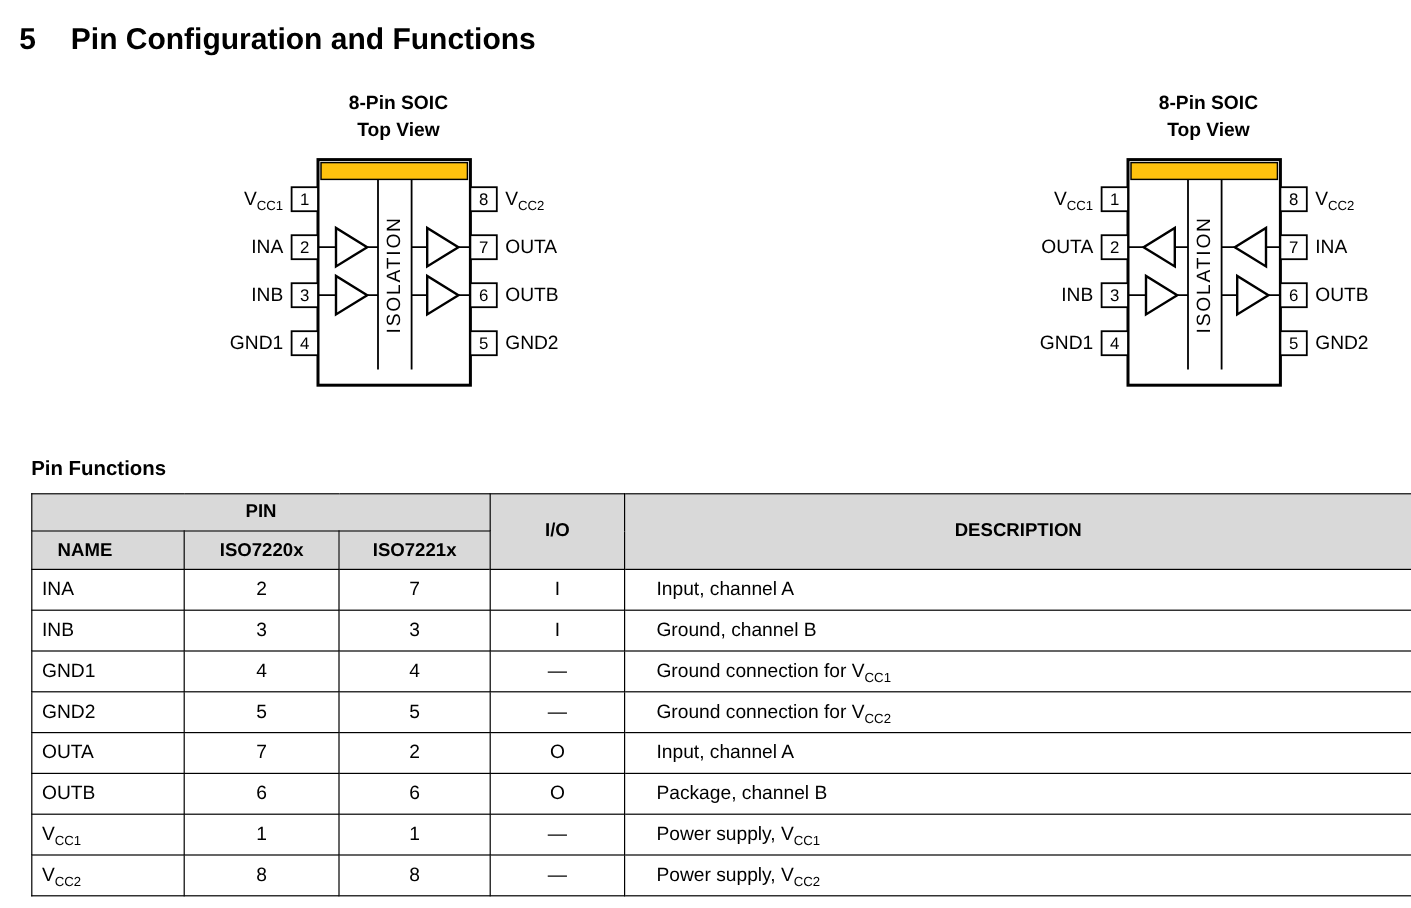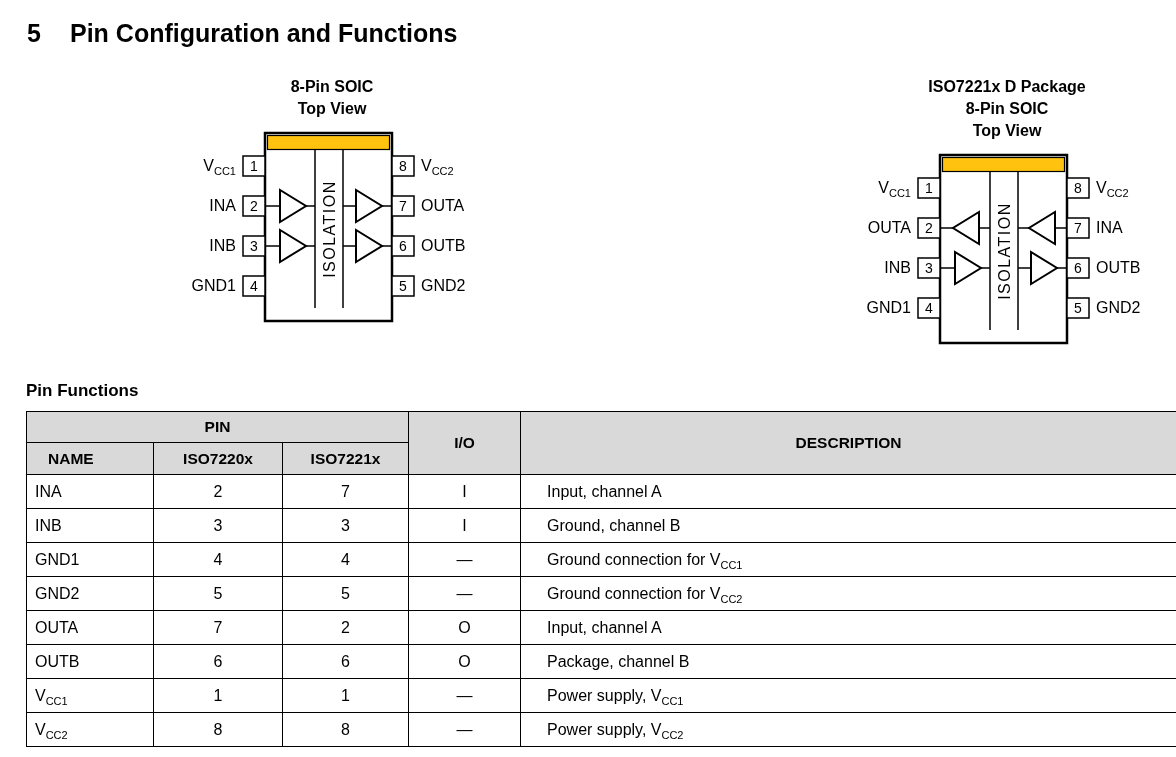--- a/index.html
+++ b/index.html
@@ -7,21 +7,21 @@
     width: 1176px; height: 757px;
     background: #ffffff;
     font-family: "Liberation Sans", sans-serif;
     color: #000;
     position: relative;
     overflow: hidden;
   }
 
   
   .section-heading {
-    position: absolute; left: 27px; top: 2px;
+    position: absolute; left: 16px; top: 2px;
     font-size: 25px; font-weight: bold;
     white-space: pre;
   }
   .section-heading .num { display: inline-block; width: 43px; }
 
   
   .pkg-figure { position: absolute; top: 76px; width: 340px; margin: 0; }
   .pkg-figure.left  { left: 150px; }
   .pkg-figure.right { left: 825px; }
   .pkg-title {
@@ -149,21 +149,20 @@
     <g>
       <rect class="pinbox" x="242" y="146" width="22" height="20"></rect>
       <text class="pin-num" x="253" y="161">5</text>
       <text class="pin-label" x="271" y="161"><tspan>GND2</tspan><tspan class="subt" dy="4"></tspan></text>
     </g>
   </svg>
 </figure>
 
 <figure class="pkg-figure right">
   <div class="pkg-title">
-    <div>ISO7221x D Package</div>
     <div>8-Pin SOIC</div>
     <div>Top View</div>
   </div>
   <svg class="pkg-svg" width="340" height="204" viewBox="0 0 340 204">
     <rect class="body" x="115" y="3" width="127" height="188"></rect>
     <rect class="band" x="117.5" y="5.5" width="122" height="14" fill="#FFC20E"></rect>
     <line class="iso" x1="165" y1="19.5" x2="165" y2="178"></line>
     <line class="iso" x1="193" y1="19.5" x2="193" y2="178"></line>
     <text class="iso-label" x="179" y="99" transform="rotate(-90 179 99)" dominant-baseline="central">ISOLATION</text>
 

